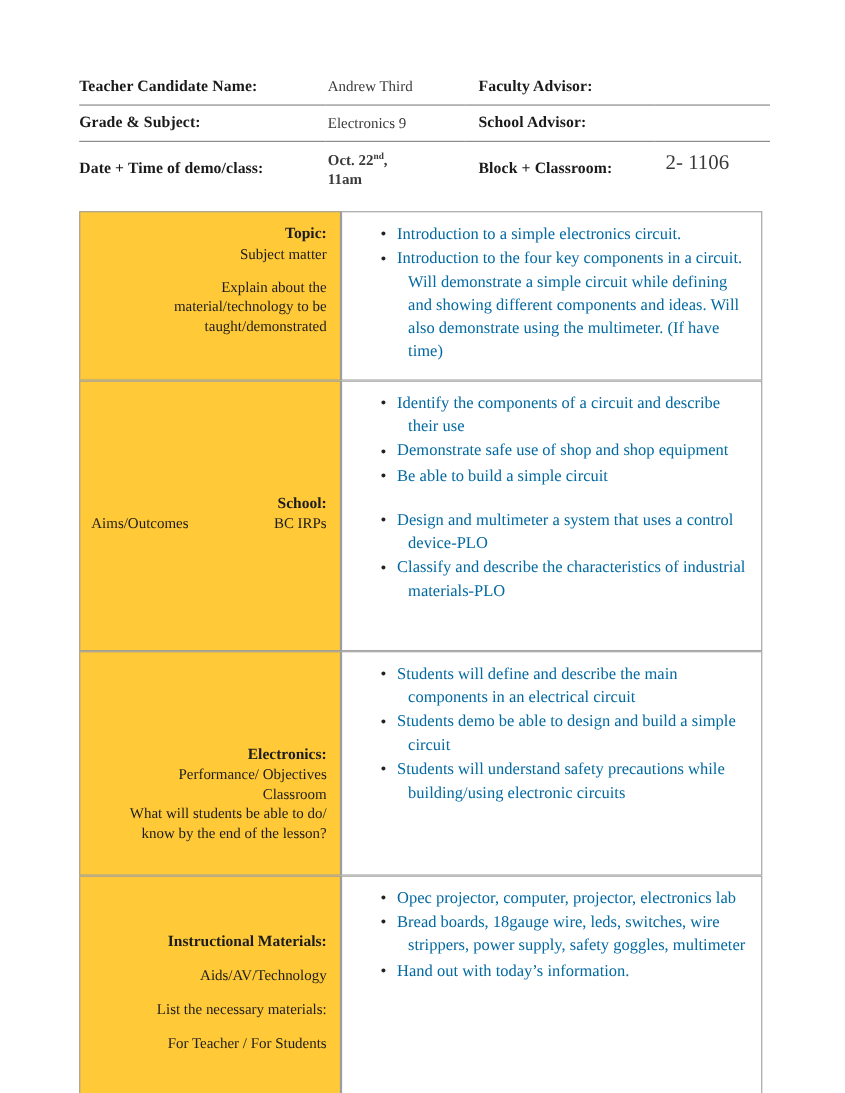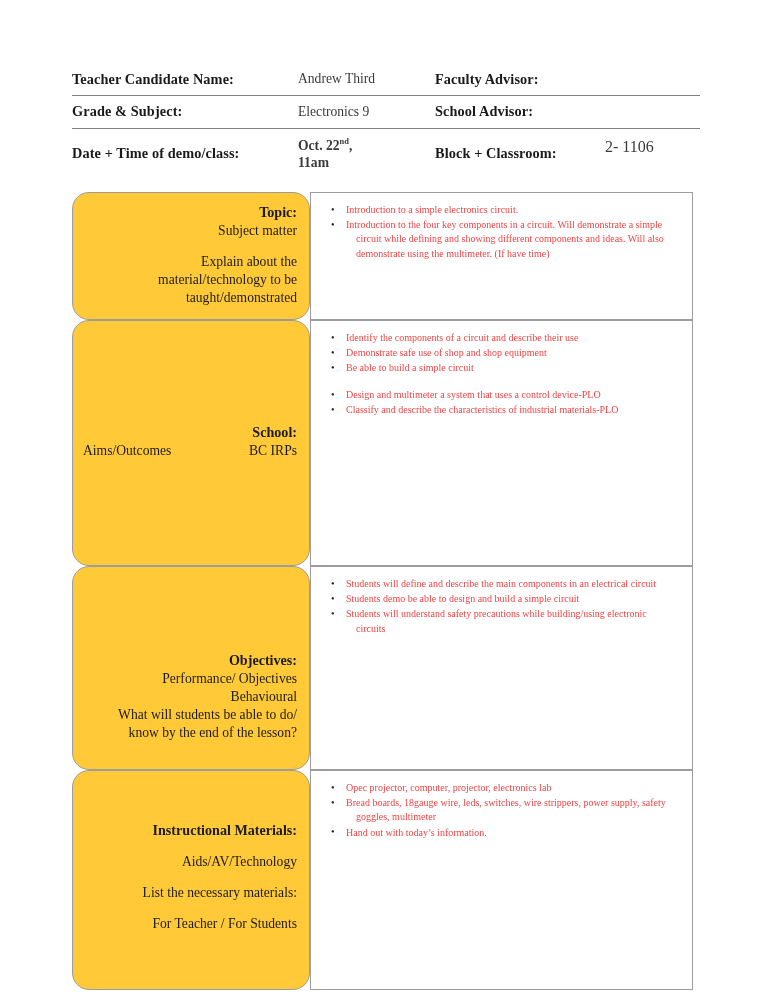--- a/index.html
+++ b/index.html
@@ -54,21 +54,21 @@
   }
   .meta .lbl2 {
     font-weight: bold;
     width: 160px;
     text-align: left;
     padding-left: 12px;
     letter-spacing: 0.1px;
   }
   .meta .val2 {
     color: #3a3a3a;
-    font-size: 16px;
+    font-size: 19px;
     padding-left: 10px;
     vertical-align: top;
   }
   .meta .tall .lbl,
   .meta .tall .lbl2 { padding-top: 14px; padding-bottom: 14px; }
   .meta .tall .val  { padding-top: 8px; vertical-align: top; font-weight: bold; }
   .meta .tall .val2 { padding-top: 8px; }
   sup { font-size: 0.62em; vertical-align: super; line-height: 0; }
 
   
@@ -86,28 +86,27 @@
     border: 1px solid #9d9d9d;
   }
   .plan .left {
     width: 214px;
     background: #FFC938;
     padding: 10px 12px 12px 10px;
     text-align: right;
     font-size: 13.6px;
     line-height: 1.32;
     color: #1c1c1c;
-    border-radius: 17px;
   }
   .plan .right {
     background: #ffffff;
-    padding: 10px 14px 12px 20px;
-    font-size: 10px;
+    padding: 10px 14px 12px 35px;
+    font-size: 15px;
     line-height: 1.42;
-    color: #ef4444;
+    color: #0369a1;
   }
 
   .sec-title {
     font-weight: bold;
     font-size: 14.1px;
   }
   .sec-sub { display: block; }
   .gap { display: block; height: 0.95em; }
 
   
@@ -233,23 +232,23 @@
             <li>
                 <span class="wrap">Classify and describe the characteristics of industrial materials-PLO</span>
               </li>
           </ul>
         </td>
       </tr>
 
       <tr>
         <td class="left" style="height:180px;">
           <div class="pad-top-lg">
-            <span class="sec-title">Objectives:</span>
+            <span class="sec-title">Electronics:</span>
             <span class="sec-sub">Performance/ Objectives</span>
-            <span class="sec-sub">Behavioural</span>
+            <span class="sec-sub">Classroom</span>
             <span class="sec-sub">What will students be able to do/</span>
             <span class="sec-sub">know by the end of the lesson?</span>
           </div>
         </td>
         <td class="right pad-top-md">
           <ul class="bl">
             <li>
                 <span class="wrap">Students will define and describe the main components in an electrical circuit</span>
               </li>
             <li>

